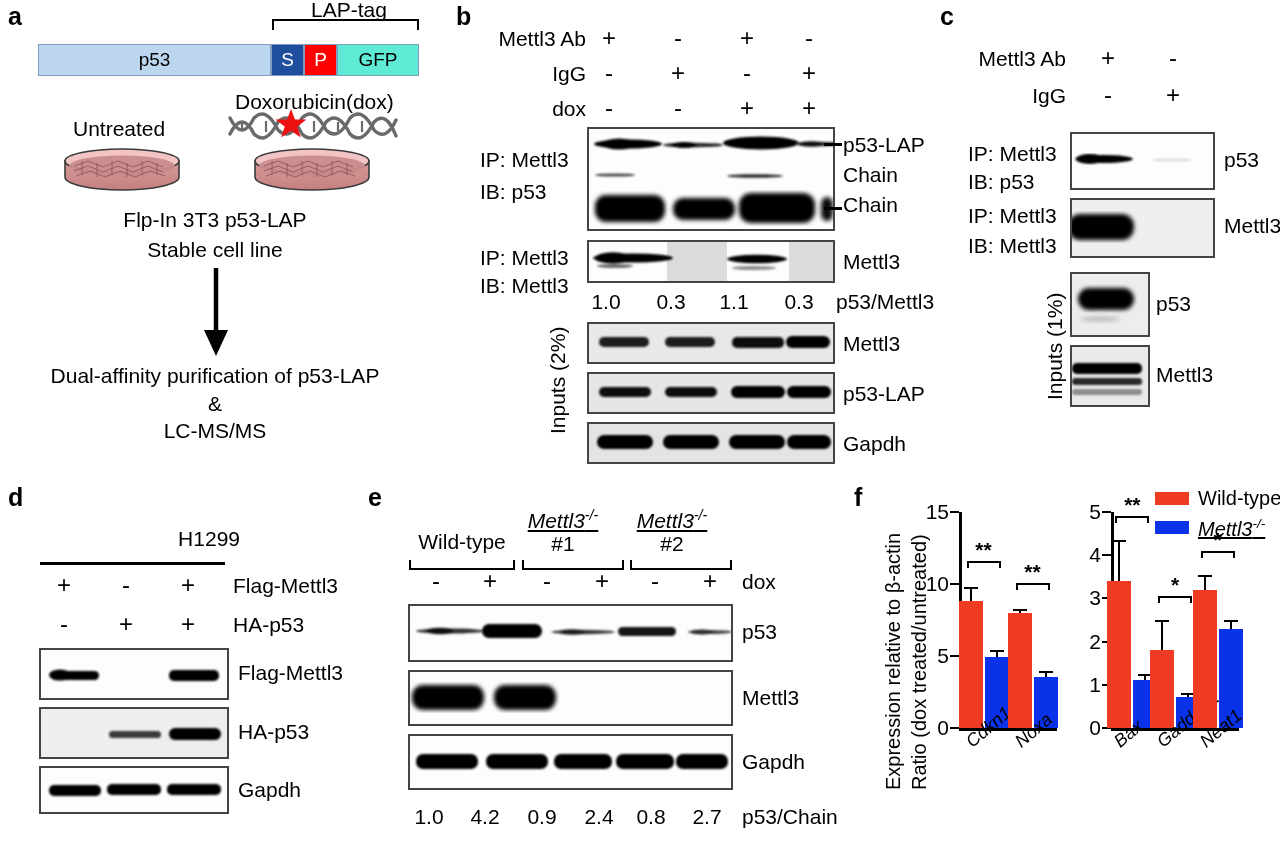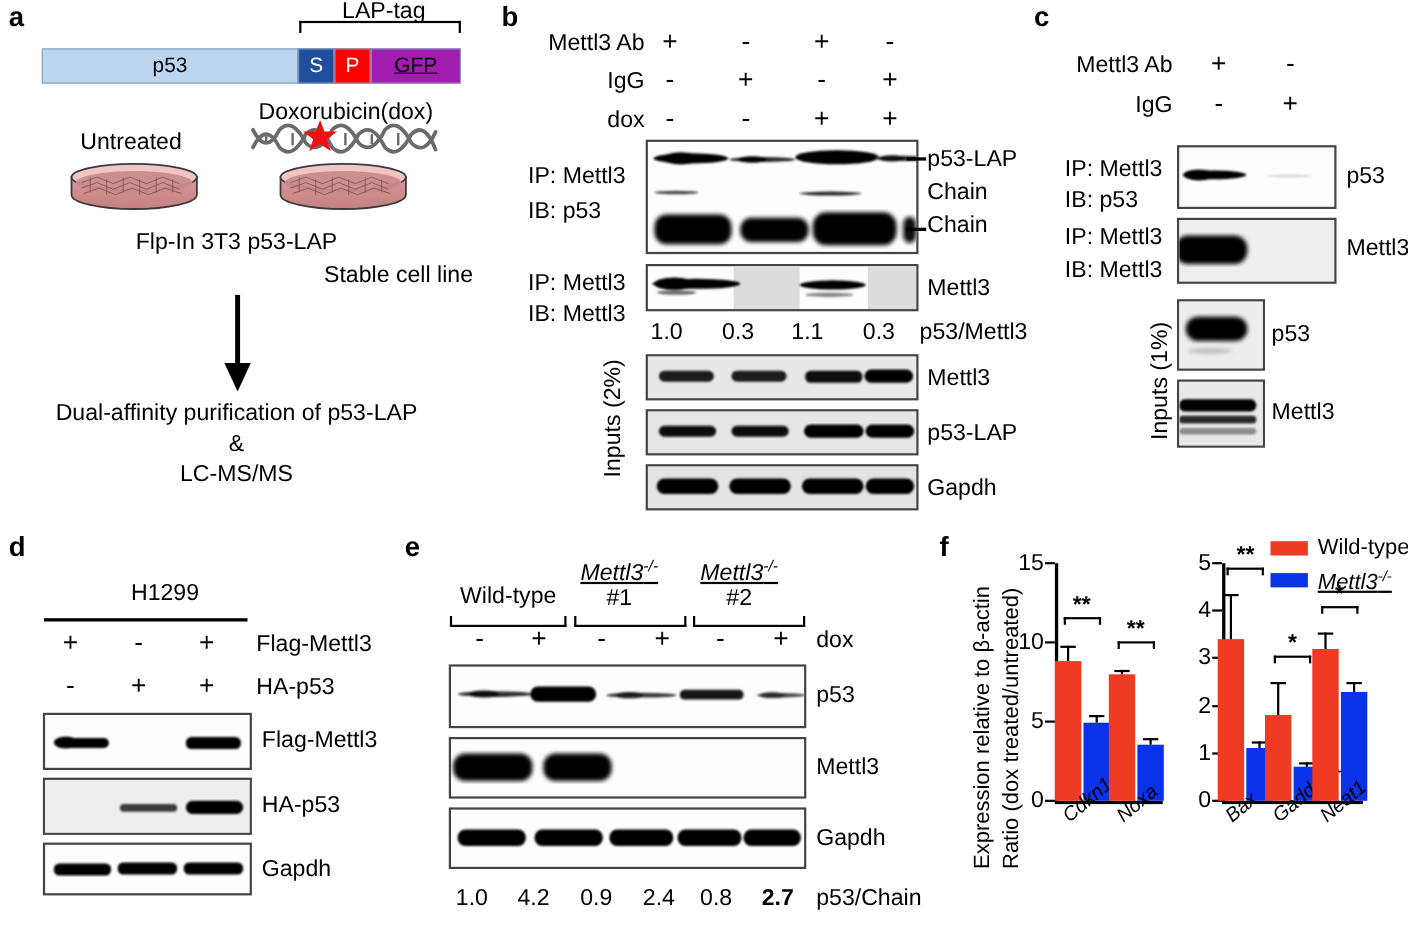--- a/index.html
+++ b/index.html
@@ -24,21 +24,21 @@
   .blot.gray { background:#f2f2f2; }
   .rule { position:absolute; background:#000; }
 
   
   .seg { position:absolute; height:32px; border:1px solid #7f9dc0;
          display:flex; align-items:center; justify-content:center;
          font-size:19px; }
   .seg.p53  { background:#bcd6ef; color:#000; }
   .seg.s    { background:#1f4e9c; color:#fff; }
   .seg.p    { background:#ff0000; color:#fff; }
-  .seg.gfp  { background:#a21caf; color:#000;text-decoration:underline; }
+  .seg.gfp  { background:#5eead4; color:#000; }
 
   .bracket-top { position:absolute; border-left:2px solid #000;
                  border-top:2px solid #000; border-right:2px solid #000; }
   .bracket-bot { position:absolute; border-left:2px solid #000;
                  border-bottom:2px solid #000; border-right:2px solid #000; }
 
   
   .axis { position:absolute; background:#000; }
   .bar { position:absolute; bottom:0; }
   .bar.wt { background:#ef3b24; }
@@ -122,21 +122,21 @@
   <ellipse cx="60" cy="19" rx="53" ry="10.5" fill="#c98b8b" opacity="0.95"></ellipse>
   <g stroke="#7d4a4a" stroke-width="0.8" opacity="0.85" fill="none">
     <path d="M12,19 L26,14 L41,20 L56,14 L71,20 L86,14 L101,20"></path>
     <path d="M12,24 L26,19 L41,25 L56,19 L71,25 L86,19 L101,25"></path>
     <path d="M14,29 L28,24 L43,30 L58,24 L73,30 L88,24 L103,29"></path>
     <path d="M20,14 L20,28 M35,16 L35,30 M50,14 L50,28 M65,16 L65,30 M80,14 L80,28 M95,16 L95,28"></path>
   </g>
 </svg>
 
 <div class="abs txt ctr" style="left:0px; top:208px; width:430px; font-size:21px;">Flp-In 3T3 p53-LAP</div>
-<div class="abs txt ctr" style="left:0px; top:238px; width:430px; font-size:21px;text-align:right;">Stable cell line</div>
+<div class="abs txt ctr" style="left:0px; top:238px; width:430px; font-size:21px;">Stable cell line</div>
 
 <svg class="abs" style="left:196px; top:268px;" width="40" height="90">
   <line x1="20" y1="0" x2="20" y2="68" stroke="#000" stroke-width="4.5"></line>
   <polygon points="20,88 8,62 32,62" fill="#000"></polygon>
 </svg>
 
 <div class="abs txt ctr" style="left:0px; top:364px; width:430px; font-size:21px;">Dual-affinity purification of p53-LAP</div>
 <div class="abs txt ctr" style="left:0px; top:392px; width:430px; font-size:21px;">&amp;</div>
 <div class="abs txt ctr" style="left:0px; top:419px; width:430px; font-size:21px;">LC-MS/MS</div>
 
@@ -316,21 +316,21 @@
       <rect x="0" y="16" width="70" height="11" rx="5" fill="#000"></rect>
       <rect x="0" y="31" width="70" height="7" rx="3" fill="#2a2a2a"></rect>
       <rect x="0" y="42" width="70" height="6" rx="3" fill="#8d8d8d"></rect>
     </g>
   </svg>
 </div>
 <div class="abs txt" style="left:1156px; top:363px; font-size:21px;">Mettl3</div>
 
 <div class="abs panel-letter" style="left:8px; top:485px;">d</div>
 
-<div class="abs txt ctr" style="left:60px; top:527px; width:180px; font-size:21px;">H1299</div>
+<div class="abs txt ctr" style="left:60px; top:527px; width:180px; font-size:21px;text-align:right;">H1299</div>
 <div class="rule" style="left:40px; top:562px; width:185px; height:2.5px;"></div>
 
 <div class="abs txt ctr" style="left:47px; top:572px; width:34px; font-size:24px;">+</div>
 <div class="abs txt ctr" style="left:109px; top:572px; width:34px; font-size:24px;">-</div>
 <div class="abs txt ctr" style="left:171px; top:572px; width:34px; font-size:24px;">+</div>
 <div class="abs txt" style="left:233px; top:574px; font-size:21px;">Flag-Mettl3</div>
 
 <div class="abs txt ctr" style="left:47px; top:611px; width:34px; font-size:24px;">-</div>
 <div class="abs txt ctr" style="left:109px; top:611px; width:34px; font-size:24px;">+</div>
 <div class="abs txt ctr" style="left:171px; top:611px; width:34px; font-size:24px;">+</div>
@@ -428,21 +428,21 @@
     </g>
   </svg>
 </div>
 <div class="abs txt" style="left:742px; top:750px; font-size:21px;">Gapdh</div>
 
 <div class="abs txt ctr" style="left:406px; top:805px; width:46px; font-size:21px;">1.0</div>
 <div class="abs txt ctr" style="left:462px; top:805px; width:46px; font-size:21px;">4.2</div>
 <div class="abs txt ctr" style="left:519px; top:805px; width:46px; font-size:21px;">0.9</div>
 <div class="abs txt ctr" style="left:576px; top:805px; width:46px; font-size:21px;">2.4</div>
 <div class="abs txt ctr" style="left:628px; top:805px; width:46px; font-size:21px;">0.8</div>
-<div class="abs txt ctr" style="left:684px; top:805px; width:46px; font-size:21px;font-weight:bold;">2.7</div>
+<div class="abs txt ctr" style="left:684px; top:805px; width:46px; font-size:21px;">2.7</div>
 <div class="abs txt" style="left:742px; top:805px; font-size:21px;">p53/Chain</div>
 
 <div class="abs panel-letter" style="left:854px; top:485px;">f</div>
 
 <div class="ylab" style="left:882px; top:790px;">Expression relative to β-actin</div>
 <div class="ylab" style="left:908px; top:790px;">Ratio (dox treated/untreated)</div>
 
 <div class="abs" id="chart1" style="left:913px; top:500px; width:148px; height:290px;">
     <div class="axis" style="left: 46px; top: 12px; width: 3px; height: 218px;"></div>
     <div class="axis" style="left: 46px; top: 228px; width: 98px; height: 3px;"></div>

